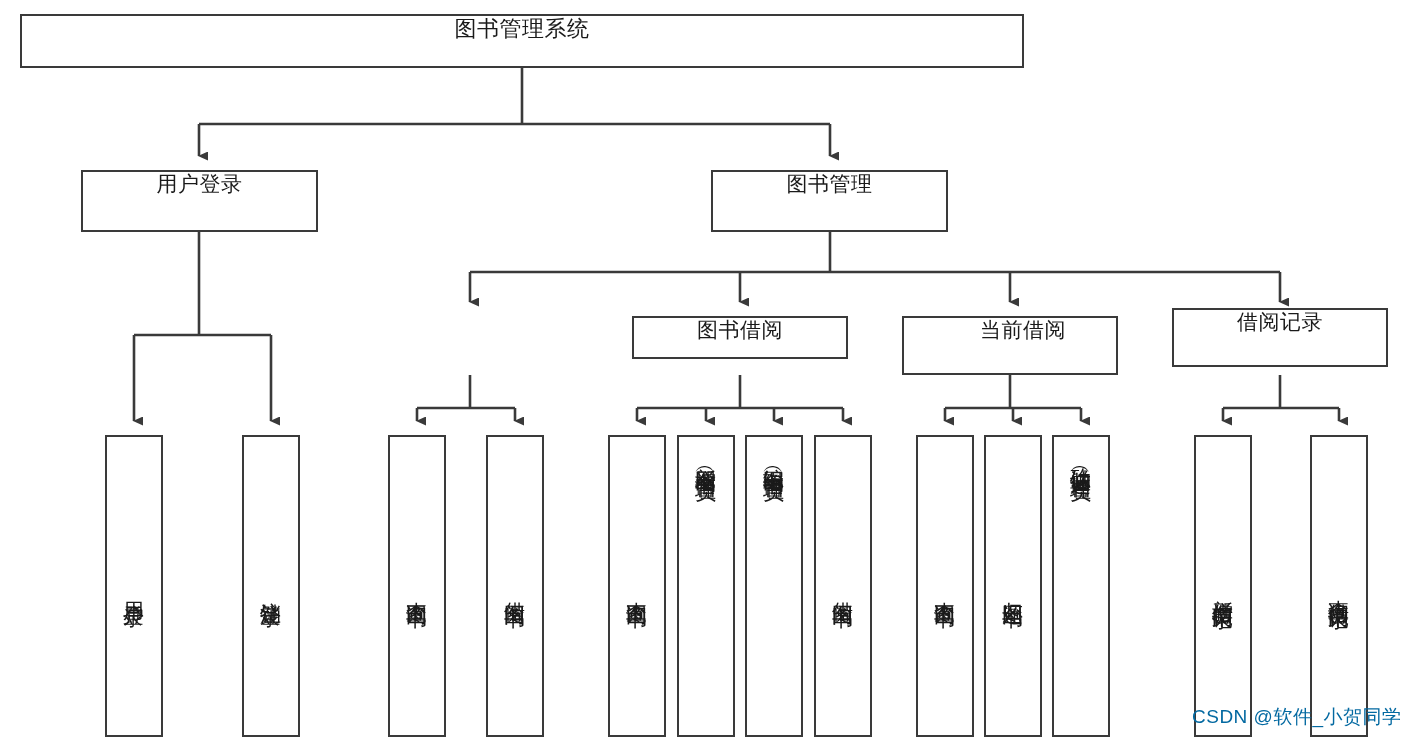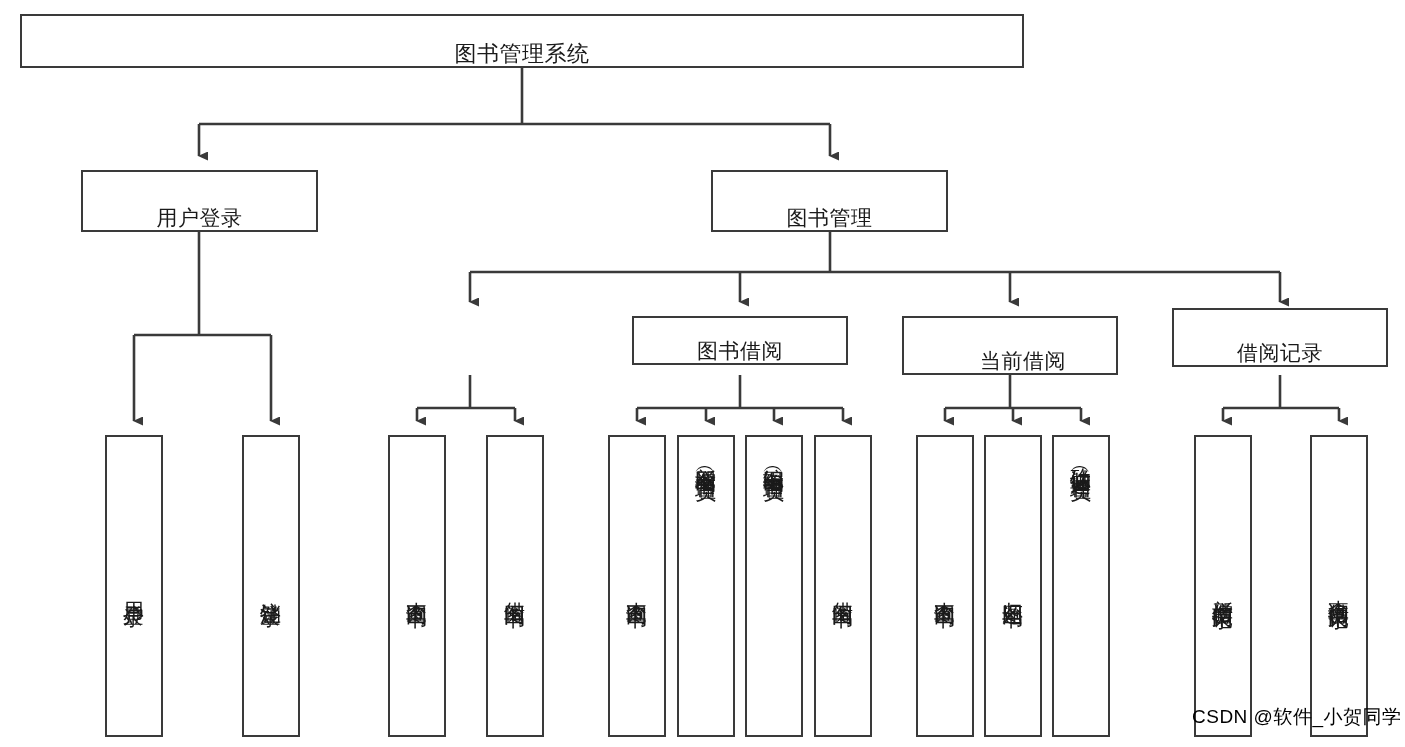--- a/index.html
+++ b/index.html
@@ -26,21 +26,21 @@
     width: 1405px;
     height: 747px;
     pointer-events: none;
   }
   .node {
     position: absolute;
     box-sizing: border-box;
     background: #ffffff;
     border: 2px solid #3a3a3a;
     display: flex;
-    align-items: flex-end;
+    align-items: flex-start;
     justify-content: center;
     z-index: 3;
   }
   .node .label {
     font-size: 21px;
     line-height: 1.15;
     color: #1a1a1a;
     letter-spacing: 0.5px;
     white-space: nowrap;
   }
@@ -66,21 +66,21 @@
   .leafwrap {
     height: 100%;
     display: flex;
     align-items: center;
     justify-content: center;
   }
   .leafwrap.top { align-items: flex-start; padding-top: 8px; }
   .watermark {
     position: absolute;
     font-size: 19px;
-    color: #000000;
+    color: #0369a1;
     white-space: nowrap;
     z-index: 5;
     letter-spacing: 0.5px;
   }
 </style>
 </head>
 <body>
 
 <div id="canvas">
 
@@ -138,21 +138,21 @@
     <span class="label">图书管理系统</span>
   </div>
 
   <div class="node level2" style="left:81px; top:170px; width:237px; height:62px;">
     <span class="label">用户登录</span>
   </div>
   <div class="node level2" style="left:711px; top:170px; width:237px; height:62px;">
     <span class="label">图书管理</span>
   </div>
 
-  <div class="node level3" style="left:632px; top:316px; width:216px; height:49px;">
+  <div class="node level3" style="left:632px; top:316px; width:216px; height:43px;">
     <span class="label">图书借阅</span>
   </div>
   <div class="node level3" style="left:902px; top:316px; width:216px; height:59px;padding-left:26px;">
     <span class="label">当前借阅</span>
   </div>
   <div class="node level3" style="left:1172px; top:308px; width:216px; height:59px;">
     <span class="label">借阅记录</span>
   </div>
 
   <div class="node leaf" style="left:105px; top:435px; width:58px; height:302px;">

